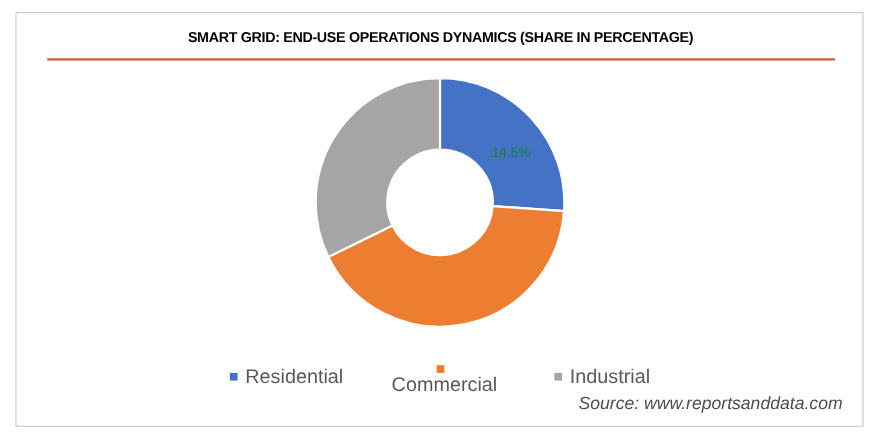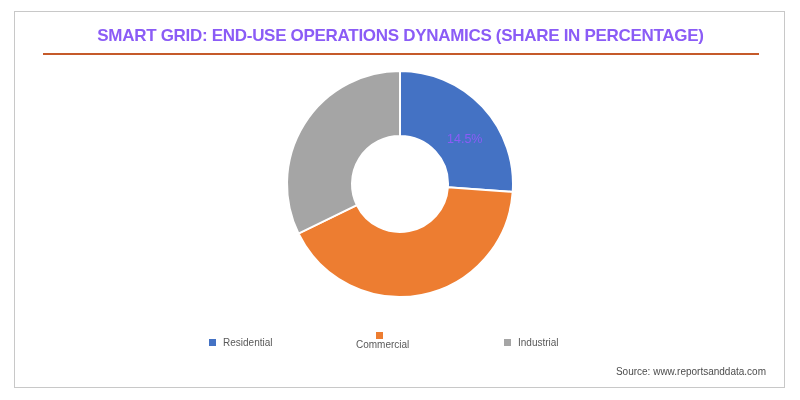--- a/index.html
+++ b/index.html
@@ -23,24 +23,24 @@
     box-sizing: border-box;
     border: 1px solid #c8c8c8;
     background: #ffffff;
   }
   #chart-title {
     position: absolute;
     left: 0;
     top: 14px;
     width: 771px;
     text-align: center;
-    font-size: 17px;
+    font-size: 13px;
     font-weight: bold;
     letter-spacing: -0.3px;
-    color: #8b5cf6;
+    color: #000000;
     white-space: nowrap;
   }
   #title-rule {
     position: absolute;
     left: 28px;
     top: 41px;
     width: 716px;
     height: 1.5px;
     background: #c55a2a;
   }
@@ -85,28 +85,29 @@
   .legend-item.i0 { left: 194px; }
   .legend-item.i1 { left: 341px; flex-direction: column; }
   .legend-item.i2 { left: 489px; }
   .legend-swatch {
     width: 7px;
     height: 7px;
     margin-right: 7px;
     flex: 0 0 auto;
   }
   .legend-text {
-    font-size: 10px;
+    font-size: 18px;
     color: #595959;
   }
   #source {
     position: absolute;
     right: 18px;
     bottom: 10px;
-    font-size: 10px;
+    font-size: 16px;
+    font-style: italic;
     color: #4d4d4d;
     white-space: nowrap;
   }
 </style>
 </head>
 <body>
 
 <div id="figure" style="border-color: rgb(200, 200, 200);">
 
   <div id="chart-title">SMART GRID: END-USE OPERATIONS DYNAMICS (SHARE IN  PERCENTAGE)</div>
@@ -114,21 +115,21 @@
   <div id="title-rule" style="background: rgb(197, 90, 42);"></div>
 
   <div id="donut-wrap">
     <svg id="donut-svg" viewBox="0 0 240 240">
       <g id="donut-slices">
           <path d="M 120 7 A 113 113 0 0 1 232.72473767936015 127.88248153308616 L 167.88307441247156 123.34831073971802 A 48 48 0 0 0 120 72 Z" fill="#4472c4" stroke="#ffffff" stroke-width="2"></path>
           <path d="M 232.72473767936015 127.88248153308616 A 113 113 0 0 1 18.43627276819413 169.53593958716573 L 76.85788577763998 141.0418150458757 A 48 48 0 0 0 167.88307441247156 123.34831073971802 Z" fill="#ed7d31" stroke="#ffffff" stroke-width="2"></path>
           <path d="M 18.43627276819413 169.53593958716573 A 113 113 0 0 1 119.99999999999999 7 L 119.99999999999999 72 A 48 48 0 0 0 76.85788577763998 141.0418150458757 Z" fill="#a5a5a5" stroke="#ffffff" stroke-width="2"></path>
         </g>
     </svg>
-    <div id="slice-label" style="color: #8b5cf6;">14.5%</div>
+    <div id="slice-label" style="color: #15803d;">14.5%</div>
   </div>
 
   <div id="legend">
     <div class="legend-item i0">
       <span class="legend-swatch" style="background: rgb(68, 114, 196);"></span>
       <span class="legend-text">Residential</span>
     </div>
     <div class="legend-item i1">
       <span class="legend-swatch" style="background: rgb(237, 125, 49);"></span>
       <span class="legend-text">Commercial</span>

